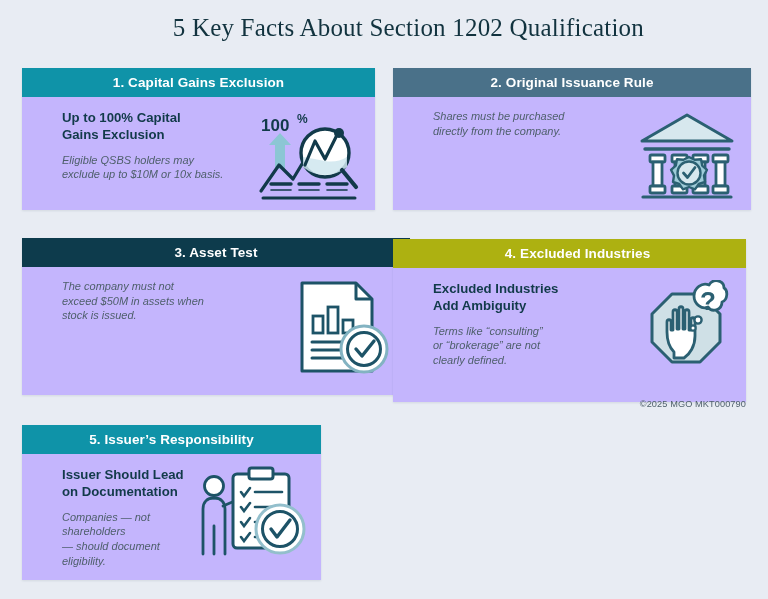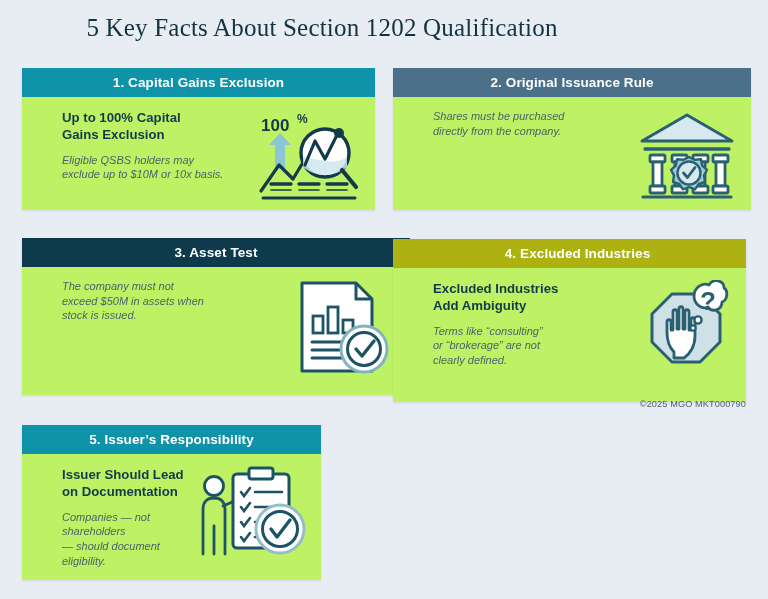--- a/index.html
+++ b/index.html
@@ -13,32 +13,32 @@
     font-family: "Liberation Sans", sans-serif;
     overflow: hidden;
     position: relative;
   }
 
   .page-title {
     position: absolute;
     top: 14px;
     left: 0;
     width: 644px;
-    text-align: center;
+    text-align: right;
     font-family: "Liberation Serif", serif;
     font-size: 25px;
     font-weight: 400;
     color: #12333f;
     letter-spacing: 0.2px;
     white-space: nowrap;
   }
 
   .card {
     position: absolute;
-    background: #bef264;
+    background: #c4b5fd;
     box-shadow: 0 1px 2px rgba(30,50,70,0.10);
   }
   .card-header {
     height: 29px;
     display: flex;
     align-items: center;
     justify-content: center;
     color: #ffffff;
     font-size: 13.5px;
     font-weight: bold;

